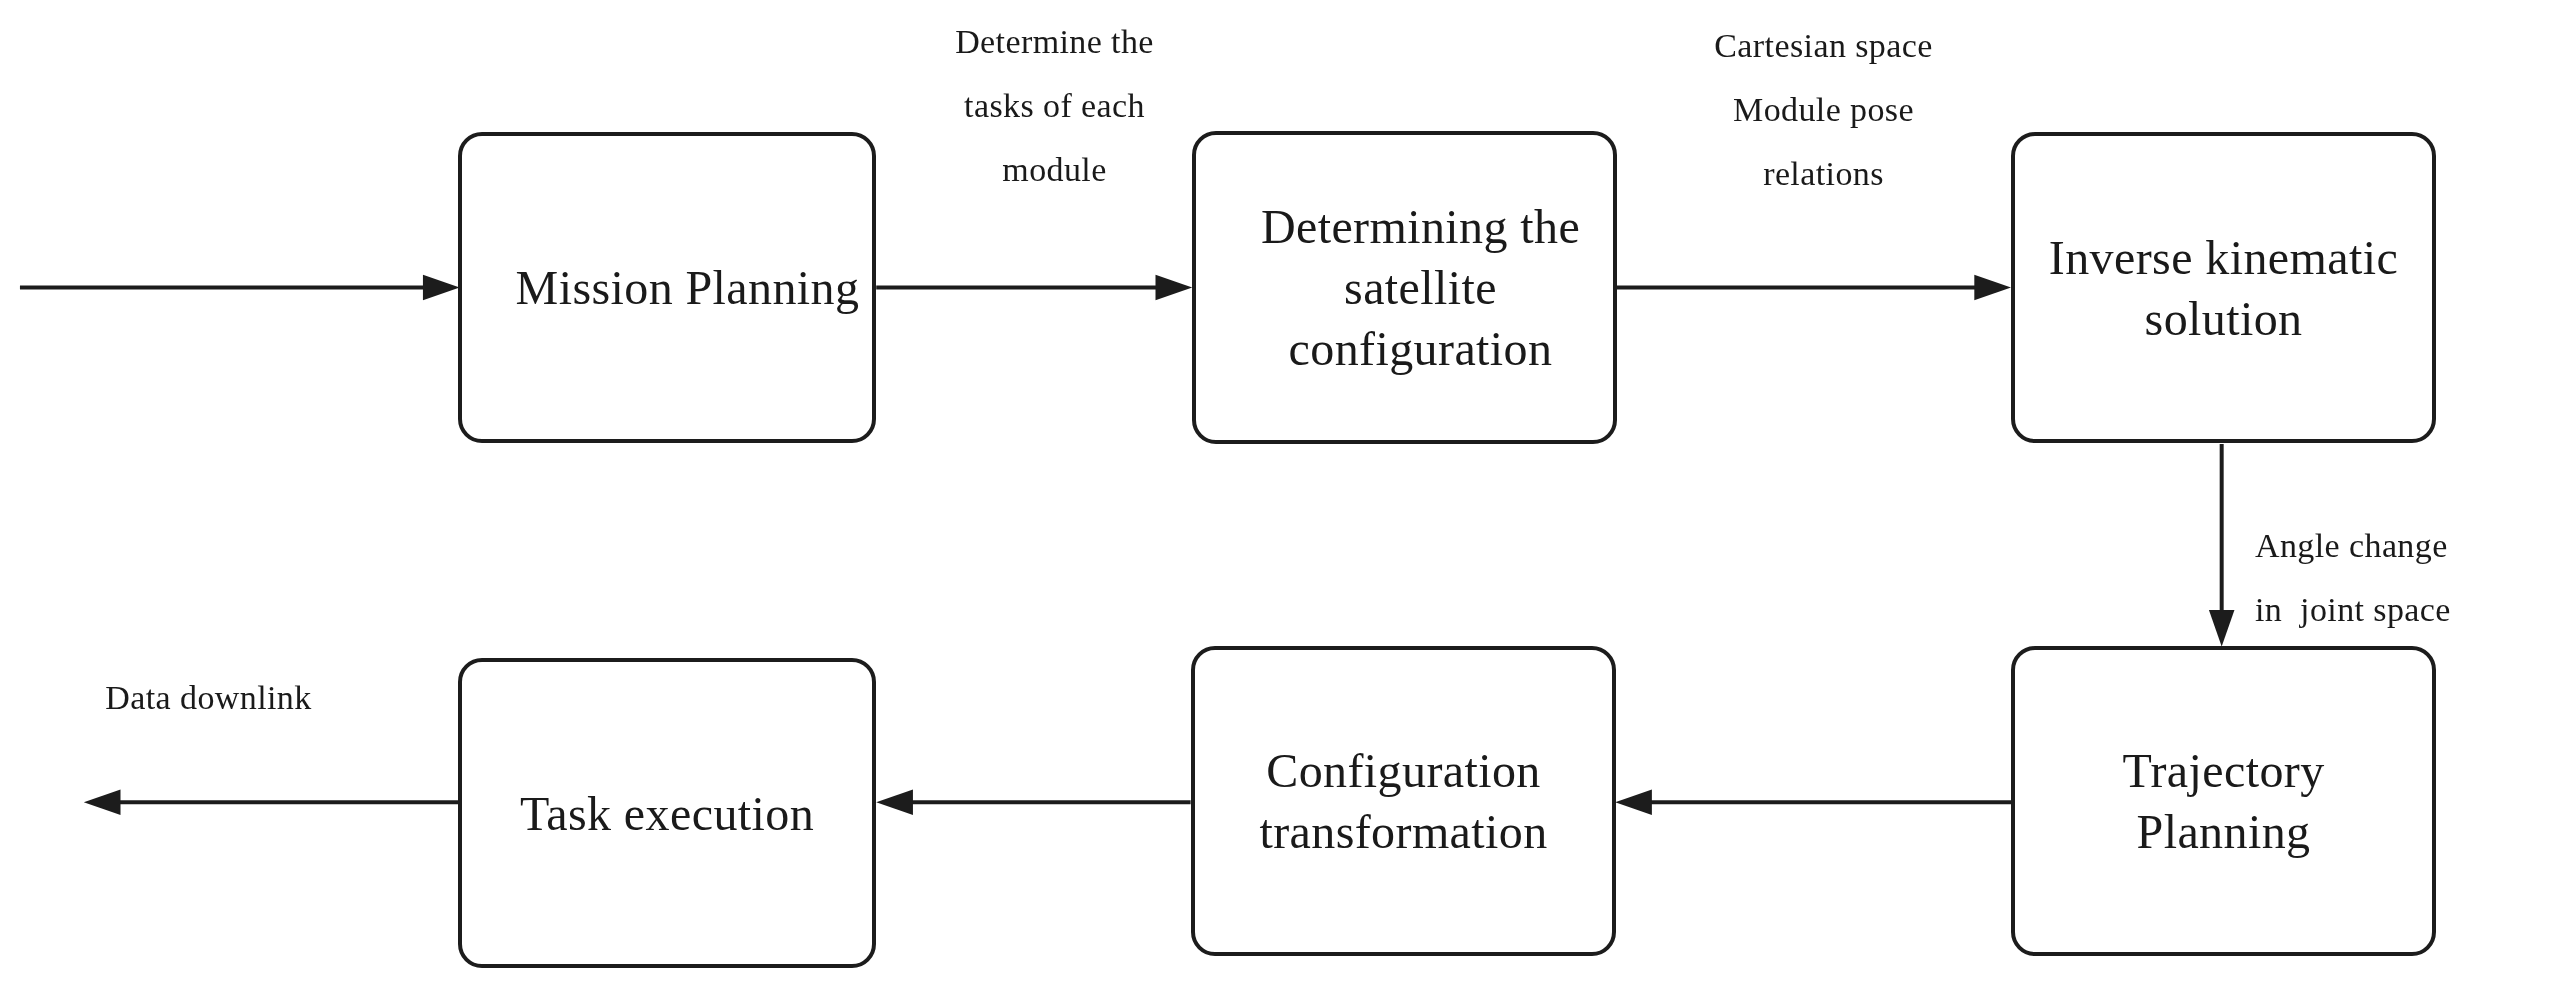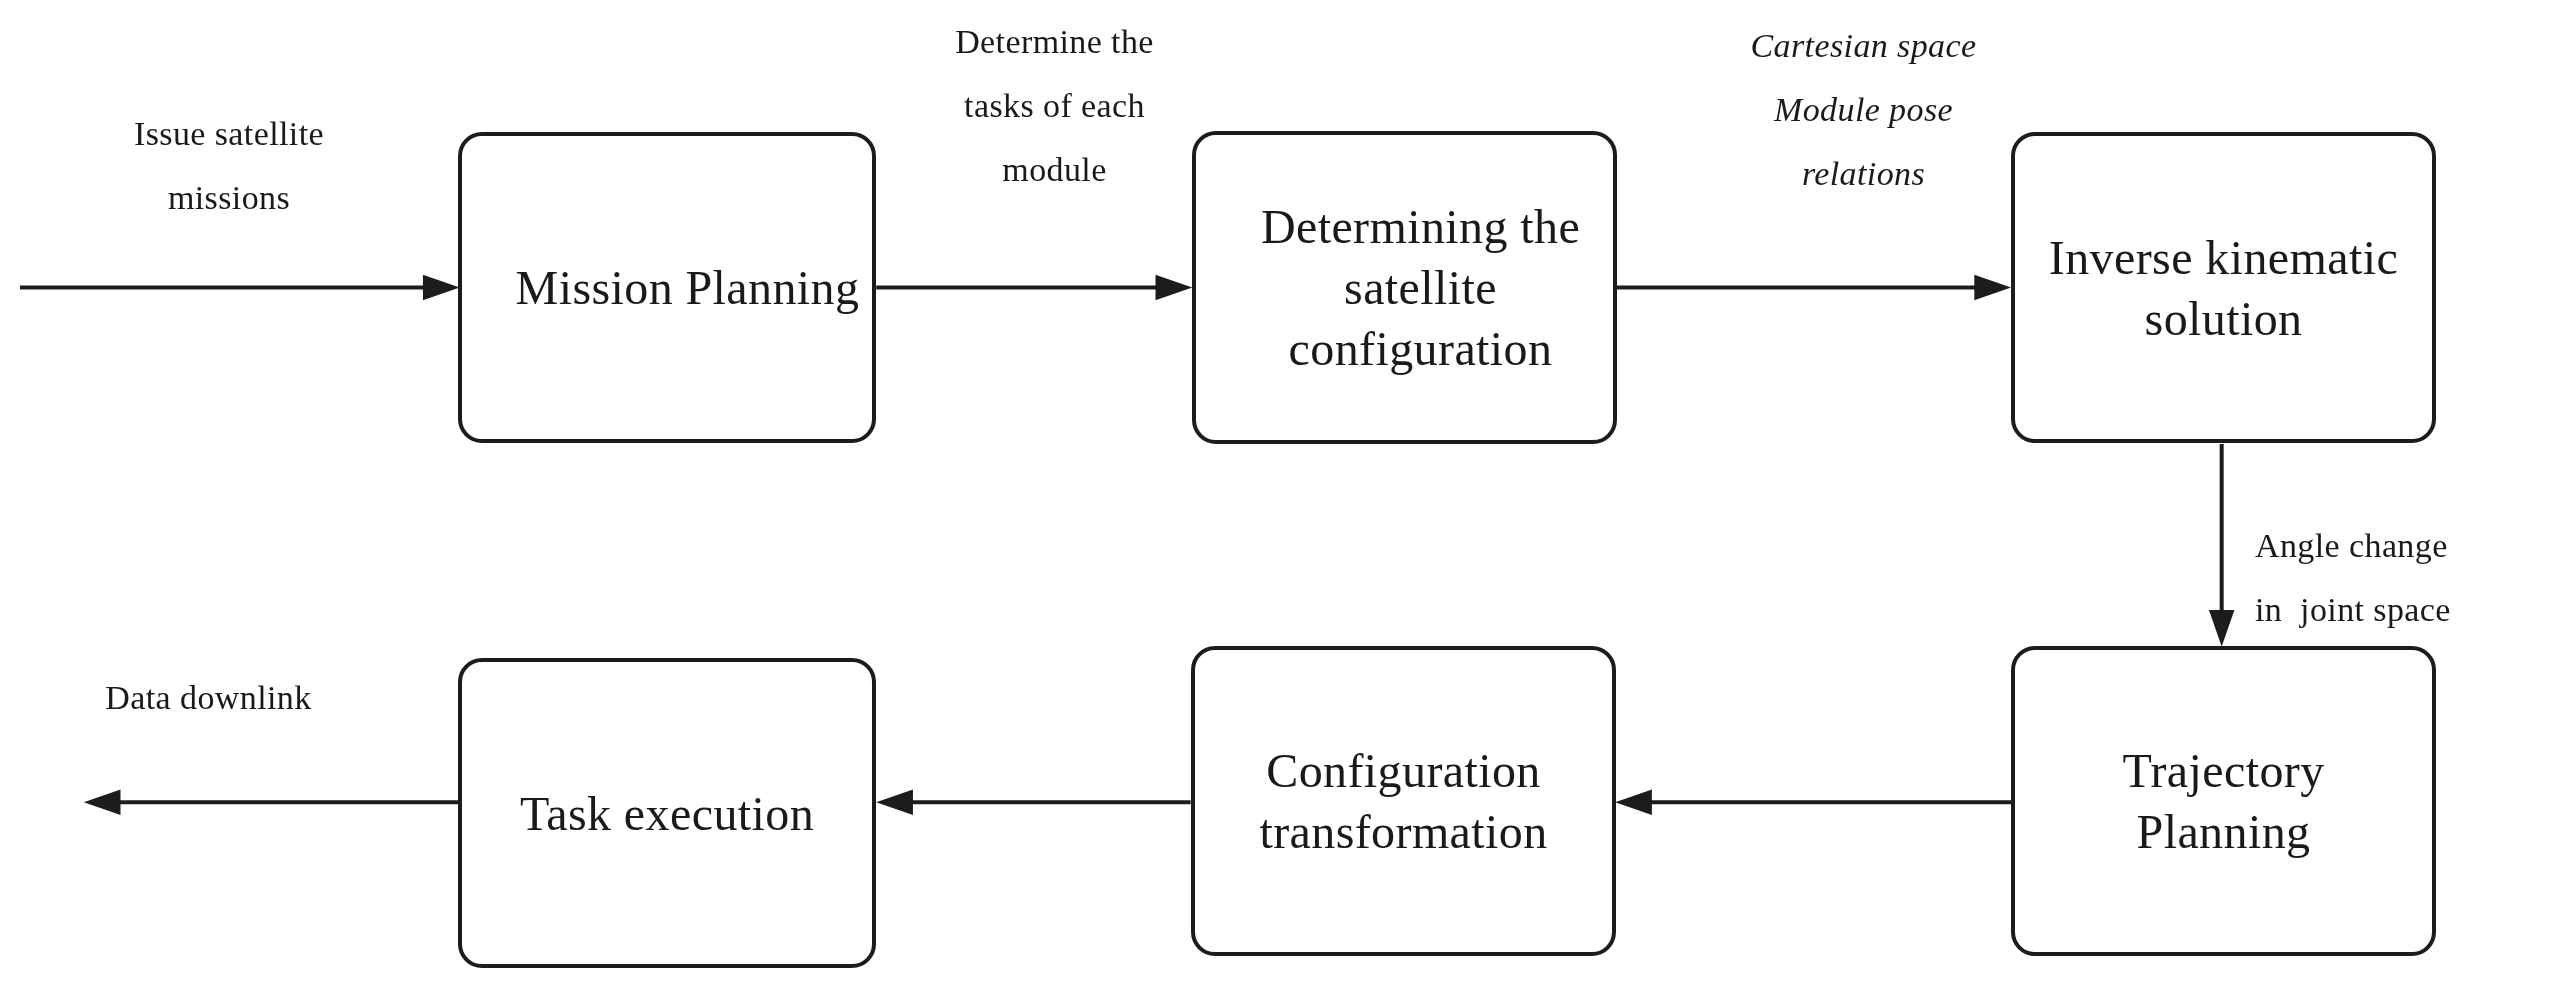--- a/index.html
+++ b/index.html
@@ -53,21 +53,21 @@
   #box-satellite-configuration { left: 1192px; top: 131px; width: 425px; height: 313px; padding-left: 32px; }
   #box-inverse-kinematic       { left: 2011px; top: 132px; width: 425px; height: 311px; }
   
   #box-trajectory-planning     { left: 2011px; top: 646px; width: 425px; height: 310px; }
   #box-configuration-transformation { left: 1191px; top: 646px; width: 425px; height: 310px; }
   #box-task-execution          { left: 458px;  top: 646px; width: 418px; height: 310px; margin-top: 12px; }
 
   
   #ann-issue-missions  { left: 29.5px;   top: 102px; width: 399px; }
   #ann-determine-tasks { left: 855px; top: 9.6px;  width: 399px; }
-  #ann-cartesian-space { left: 1664px; top: 14.4px;  width: 399px; font-style: italic; }
+  #ann-cartesian-space { left: 1624px; top: 14.4px;  width: 399px; }
   #ann-angle-change    { left: 2255px; top: 514px; width: 319px; }
   #ann-data-downlink   { left: 49px;   top: 666px; width: 319px; }
 </style>
 </head>
 <body>
 
 <div id="canvas">
 
   <svg id="arrow-layer" viewBox="0 0 3228 1240" xmlns="http://www.w3.org/2000/svg">
     <g stroke="#1c1c1c" stroke-width="5" fill="#1c1c1c">
@@ -110,22 +110,20 @@
 solution</div>
 
   <div class="process-box" id="box-trajectory-planning">Trajectory
 Planning</div>
 
   <div class="process-box" id="box-configuration-transformation">Configuration
 transformation</div>
 
   <div class="process-box" id="box-task-execution">Task execution</div>
 
-  <div class="annotation ann-center" id="ann-issue-missions">Issue satellite
-missions</div>
 
   <div class="annotation ann-center" id="ann-determine-tasks">Determine the
 tasks of each
 module</div>
 
   <div class="annotation ann-center" id="ann-cartesian-space">Cartesian space
 Module pose
 relations</div>
 
   <div class="annotation ann-left" id="ann-angle-change">Angle change

